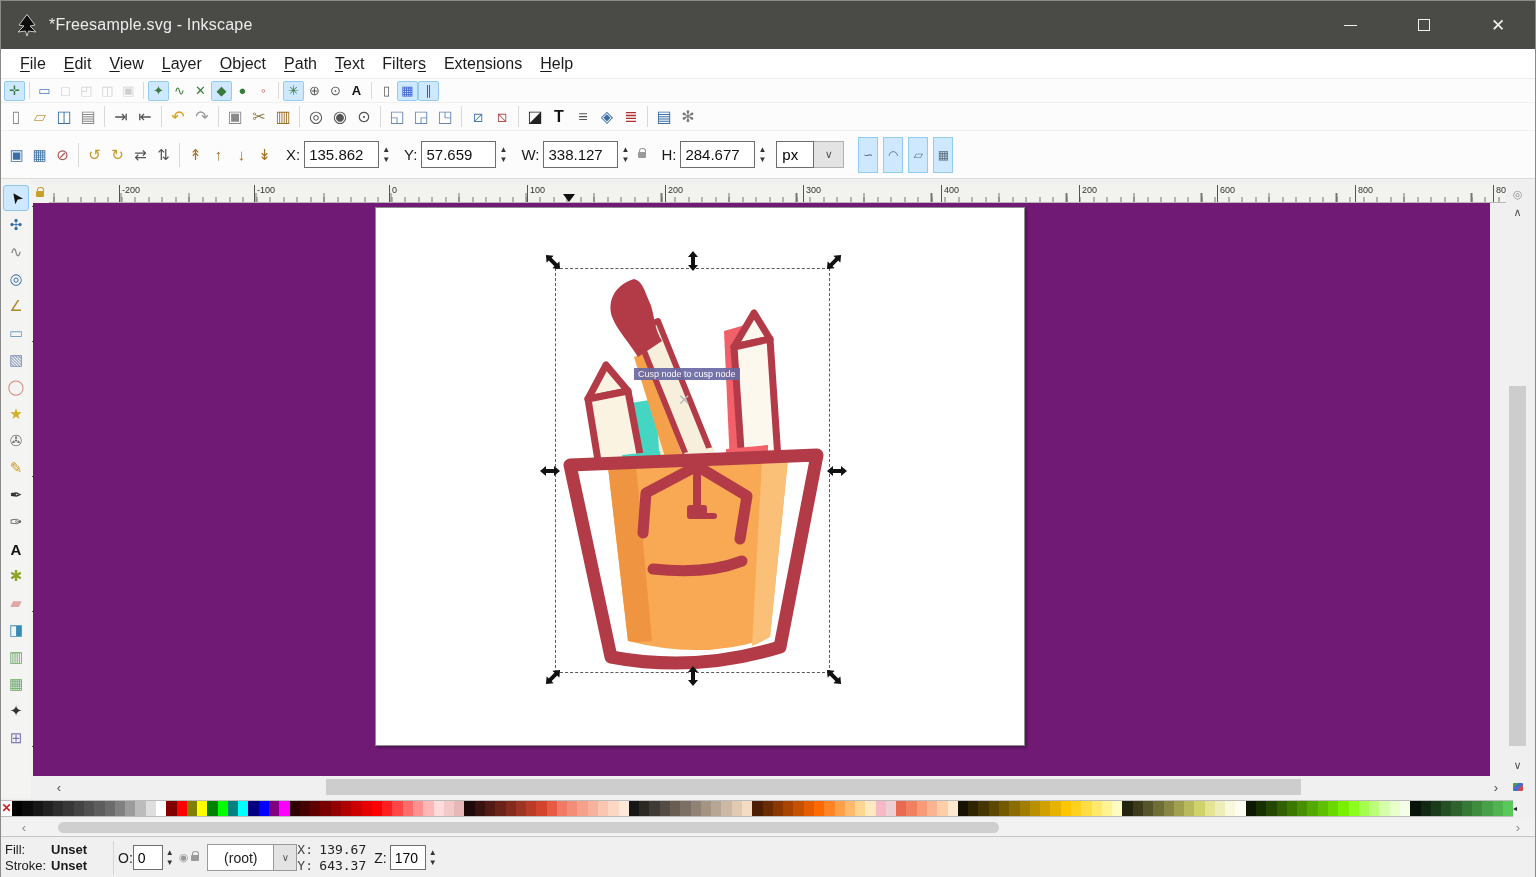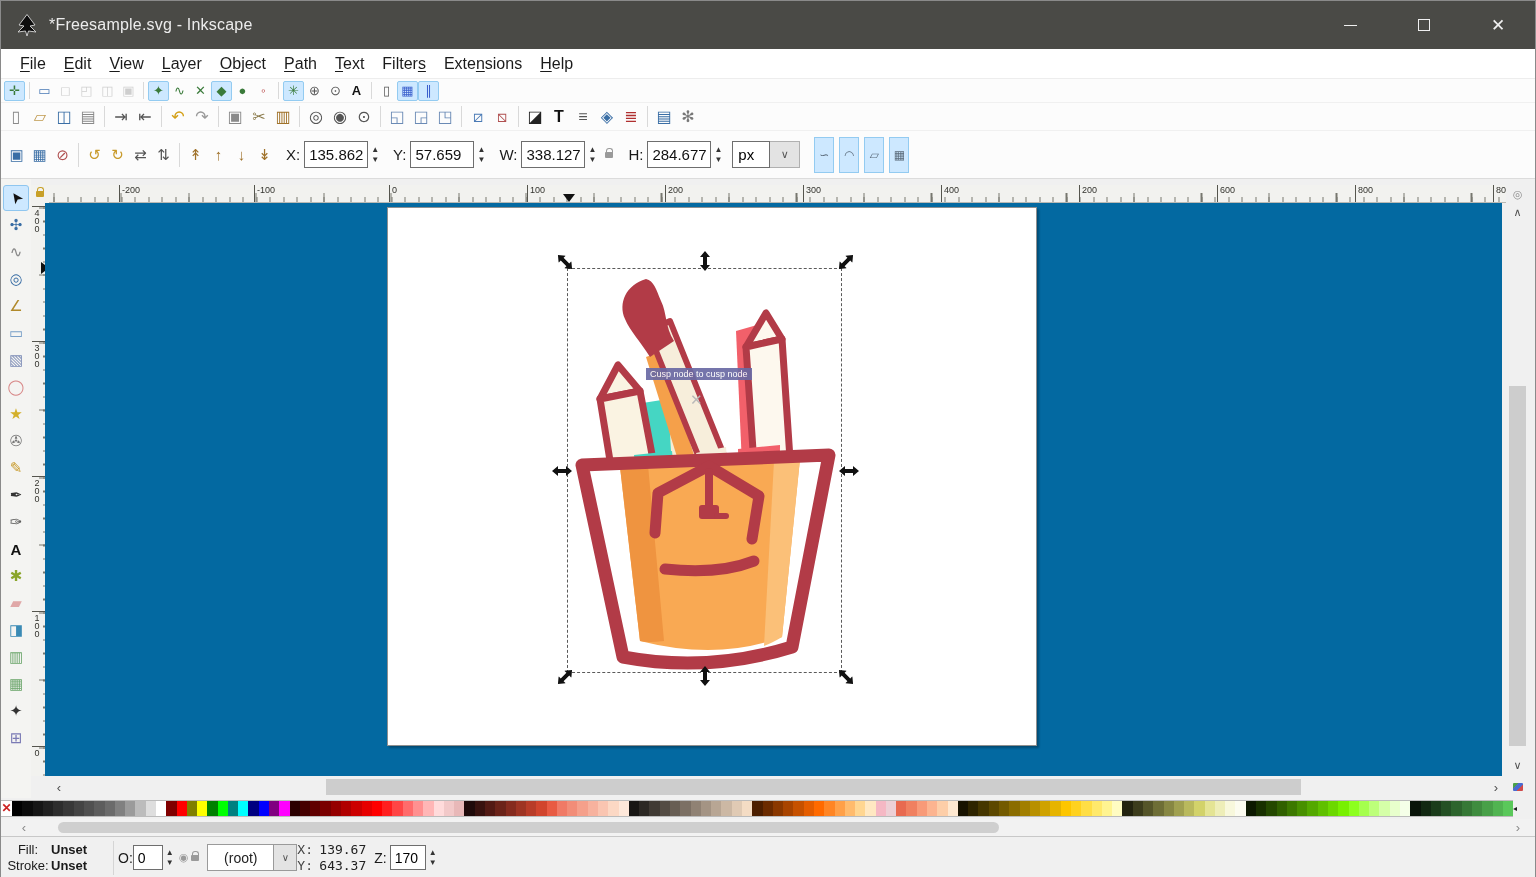--- a/index.html
+++ b/index.html
@@ -29,21 +29,21 @@
   #cmdbar .tbtn { height:24px; min-width:24px; font-size:16px; }
   #optbar .tbtn { height:22px; min-width:23px; font-size:15px; }
   .tbtn.active { background:#cde8ff; border-color:#93cbf1; }
   .tbtn.disabled { opacity:.33; filter:grayscale(1); }
   .tsep { width:1px; height:17px; background:#d9d9d9; margin:0 4px; flex:0 0 auto; }
   #cmdbar .tsep { height:21px; }
   #optbar .tsep { height:24px; }
 
   .spin-group { display:flex; align-items:center; margin:0 2px; }
   .spin-label { font-size:15px; color:#1a1a1a; margin:0 4px 0 8px; }
-  .spin-box { width:64px; height:27px; background:#fff; border:1px solid #6e6e6e; font-size:15px; color:#111; display:flex; align-items:center; padding:0 4px; overflow:hidden; white-space:nowrap; }
+  .spin-box { width:75px; height:27px; background:#fff; border:1px solid #6e6e6e; font-size:15px; color:#111; display:flex; align-items:center; padding:0 4px; overflow:hidden; white-space:nowrap; }
   .spin-arrows { display:flex; flex-direction:column; justify-content:center; margin-left:1px; }
   .spin-arrows span { font-size:8px; line-height:8px; color:#333; padding:1px 2px; }
   .unit-box { width:38px; height:27px; background:#fff; border:1px solid #6e6e6e; font-size:15px; display:flex; align-items:center; padding-left:5px; margin-left:6px;}
   .unit-btn { width:30px; height:27px; background:#e3e3e3; border:1px solid #b0b0b0; border-left:none; display:flex; align-items:center; justify-content:center; font-size:11px; color:#555; }
   .mini-lock { width:8px; height:6px; background:#9a9a9a; position:relative; border-radius:1px; display:inline-block; margin:0 5px; }
   .mini-lock::before { content:""; position:absolute; left:1px; top:-4px; width:5px; height:4px; border:1px solid #9a9a9a; border-bottom:none; border-radius:3px 3px 0 0; }
   .affect-toggle { width:20px; height:36px; background:#cde8ff; border:1px solid #93cbf1; margin-right:5px; display:flex; align-items:center; justify-content:center; font-size:12px; color:#5a6a7a; }
 
   
   #toolbox { position:absolute; left:0; top:178px; width:30px; height:619px; background:#f4f4f2; padding-top:5px; }
@@ -62,21 +62,21 @@
   .hlabel span { position:relative; left:1px; }
   #hmarker { position:absolute; top:9px; width:0; height:0; border-left:6px solid transparent; border-right:6px solid transparent; border-top:8px solid #111; }
 
   #vruler { position:absolute; left:30px; top:202px; width:18px; height:573px; background:#f2f2ef; border-right:1px solid #b9b9b4; overflow:hidden; }
   #vruler .ticks-minor { position:absolute; right:0; top:0; height:100%; width:5px; background:repeating-linear-gradient(180deg,#77776f 0 1px,transparent 1px 13.5px); background-position:0 4.5px; }
   #vruler .ticks-mid { position:absolute; right:0; top:0; height:100%; width:9px; background:repeating-linear-gradient(180deg,#77776f 0 1px,transparent 1px 67.5px); background-position:0 4.5px; }
   .vlabel { position:absolute; left:1px; font-size:9px; color:#33332e; writing-mode:vertical-rl; text-orientation:upright; letter-spacing:-2px; }
   .vlabel::before { content:""; position:absolute; top:-2px; left:0; width:18px; height:1px; background:#55554e; }
   #vmarker { position:absolute; left:10px; width:0; height:0; border-top:6px solid transparent; border-bottom:6px solid transparent; border-left:8px solid #111; }
 
-  #canvas { position:absolute; left:44px; top:202px; width:1457px; height:573px; background:#0369a1; overflow:hidden; }
+  #canvas { position:absolute; left:32px; top:202px; width:1457px; height:573px; background:#701a75; overflow:hidden; }
   #page { position:absolute; left:342px; top:4px; width:650px; height:539px; background:#ffffff; border:1px solid #8f8f8f; box-shadow:2px 2px 2px rgba(0,0,0,.28); }
 
   #selection { position:absolute; left:522px; top:65px; width:275px; height:405px; border:1px dashed #5a5a5a; }
   .handle { position:absolute; width:20px; height:10px; }
   .handle svg { display:block; }
   #snap-tooltip { position:absolute; left:78px; top:99px; background:#6a6aa4; color:#fff; font-size:9px; line-height:12px; padding:0 4px; white-space:nowrap; opacity:.92; }
   #snap-x { position:absolute; left:122px; top:122px; color:#b9b9b9; font-size:15px; }
 
   
   #vscroll { position:absolute; left:1505px; top:184px; width:23px; height:591px; background:#f0f0f0; }
@@ -96,21 +96,21 @@
   .swatch { flex:1 1 auto; height:100%; }
   #swatch-none { width:11px; flex:0 0 auto; background:#fff; color:#cc2222; font-size:12px; line-height:15px; text-align:center; font-weight:bold; }
   #palette-overflow { width:10px; flex:0 0 auto; font-size:8px; color:#222; display:flex; align-items:center; }
   #palettescroll { position:absolute; left:0; top:818px; width:100%; height:17px; background:#f2f2f2; }
   #palettescroll .arrow { position:absolute; top:0; width:18px; height:17px; display:flex; align-items:center; justify-content:center; color:#8a8a8a; font-size:13px; }
   #pthumb { position:absolute; left:57px; top:3px; width:941px; height:11px; background:#cfcfcf; border-radius:6px; }
 
   
   #statusbar { position:absolute; left:0; top:835px; width:100%; height:42px; background:#f0f0f0; border-top:1px solid #c8c8c8; display:flex; align-items:center; padding-left:4px; }
   #fillstroke { width:104px; font-size:13px; color:#1a1a1a; line-height:16px; }
-  #fillstroke .row { display:flex;text-align:center; }
+  #fillstroke .row { display:flex; }
   #fillstroke .lab { width:46px; }
   #fillstroke .val { font-weight:bold; }
   .sb-sep { width:1px; height:34px; background:#d5d5d5; margin:0 4px; flex:0 0 auto;}
   #opacity-group { display:flex; align-items:center; }
   #opacity-group .olab { font-size:14px; color:#1a1a1a; }
   #opacity-box { width:30px; height:25px; background:#fff; border:1px solid #6e6e6e; font-size:14px; display:flex; align-items:center; padding-left:4px; }
   .sb-icon { color:#9a9a9a; font-size:11px; margin:0 3px; }
   #layer-group { display:flex; align-items:center; margin-left:8px; }
   #layer-box { width:66px; height:27px; background:#fff; border:1px solid #9a9a9a; border-right:none; font-size:14px; color:#222; display:flex; align-items:center; justify-content:center; }
   #layer-btn { width:24px; height:27px; background:#e3e3e3; border:1px solid #9a9a9a; display:flex; align-items:center; justify-content:center; font-size:10px; color:#555; }

